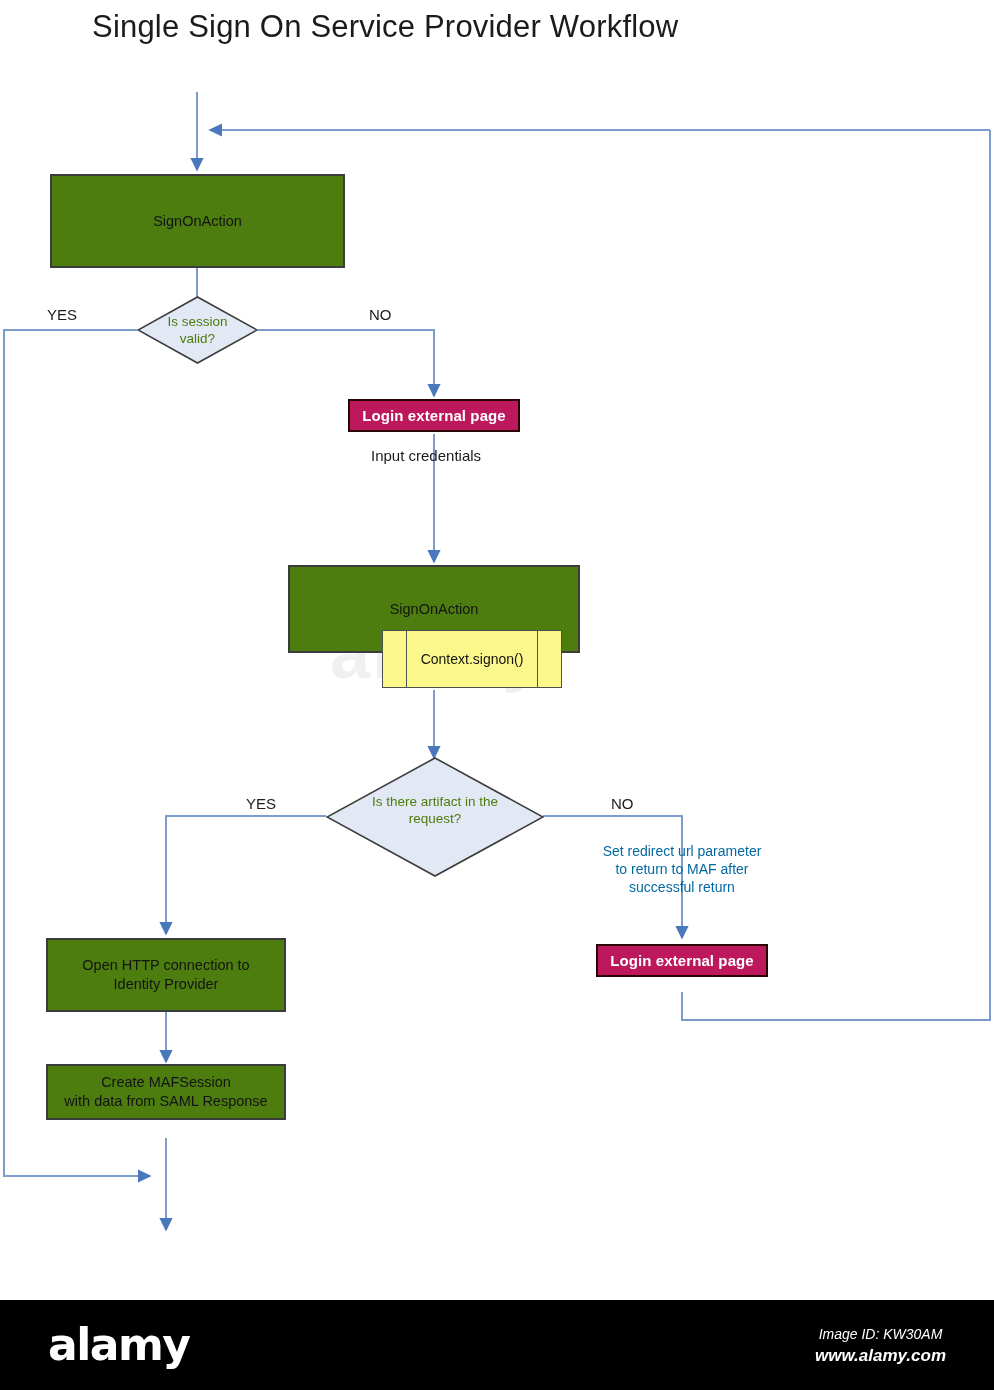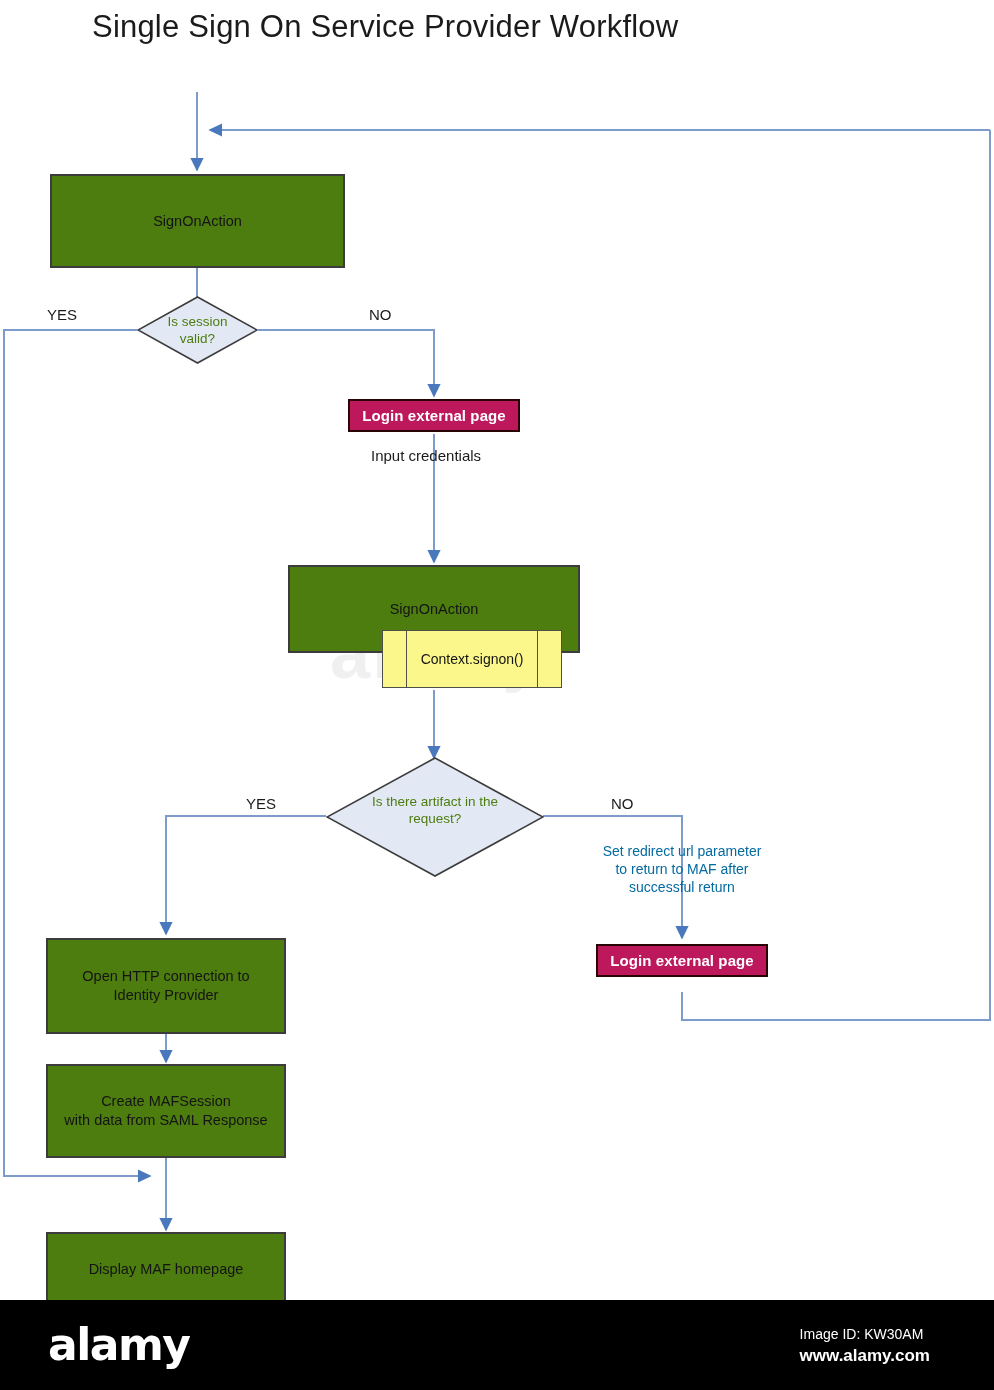--- a/index.html
+++ b/index.html
@@ -167,24 +167,25 @@
     top: 22px;
     color: #ffffff;
     font-size: 44px;
     font-weight: bold;
     line-height: 46px;
     letter-spacing: -1.5px;
     font-family: "DejaVu Sans", sans-serif;
   }
   .footer-right {
     position: absolute;
-    right: 64px;
+    right: 48px;
     top: 24px;
-    text-align: left;
+    text-align: center;
     color: #ffffff;
+    font-style: italic;
   }
   .image-id {
     font-size: 14px;
     line-height: 20px;
     font-weight: normal;
   }
   .site-url {
     font-size: 17px;
     line-height: 24px;
     font-weight: bold;
@@ -290,37 +291,34 @@
     <div class="note-text" style="left:572px; top:842px; width:220px;">
       <span>Set redirect url parameter</span><br>
       <span>to return to MAF after</span><br>
       <span>successful return</span>
     </div>
 
     <div class="node external" style="left:596px; top:944px; width:172px; height:33px;">
       <span>Login external page</span>
     </div>
 
-    <div class="node process" style="left:46px; top:938px; width:240px; height:96px;">
+    <div class="node process" style="left:46px; top:938px; width:240px; height:74px;">
       <span>
         <span>Open HTTP connection to</span><br>
         <span>Identity Provider</span>
       </span>
     </div>
 
-    <div class="node process" style="left:46px; top:1064px; width:240px; height:94px;">
+    <div class="node process" style="left:46px; top:1064px; width:240px; height:56px;">
       <span>
         <span>Create MAFSession</span><br>
         <span>with data from SAML Response</span>
       </span>
     </div>
 
-    <div class="node process" style="left:46px; top:1232px; width:240px; height:74px;">
-      <span>Display MAF homepage</span>
-    </div>
 
   </div>
 
   <div id="footer">
     <div class="brand">alamy</div>
     <div class="footer-right">
       <div class="image-id">Image ID: KW30AM</div>
       <div class="site-url">www.alamy.com</div>
     </div>
   </div>

